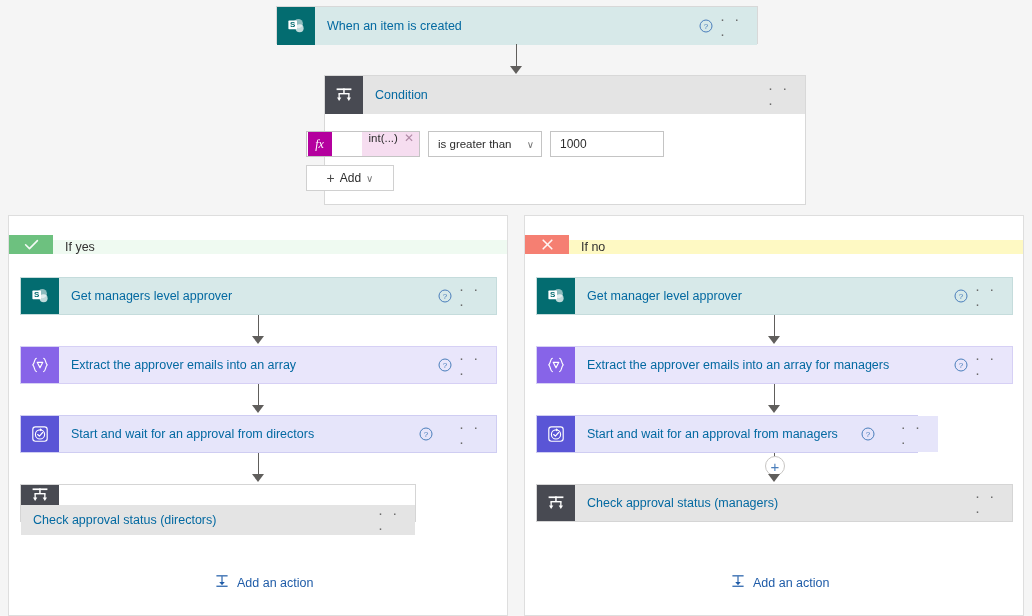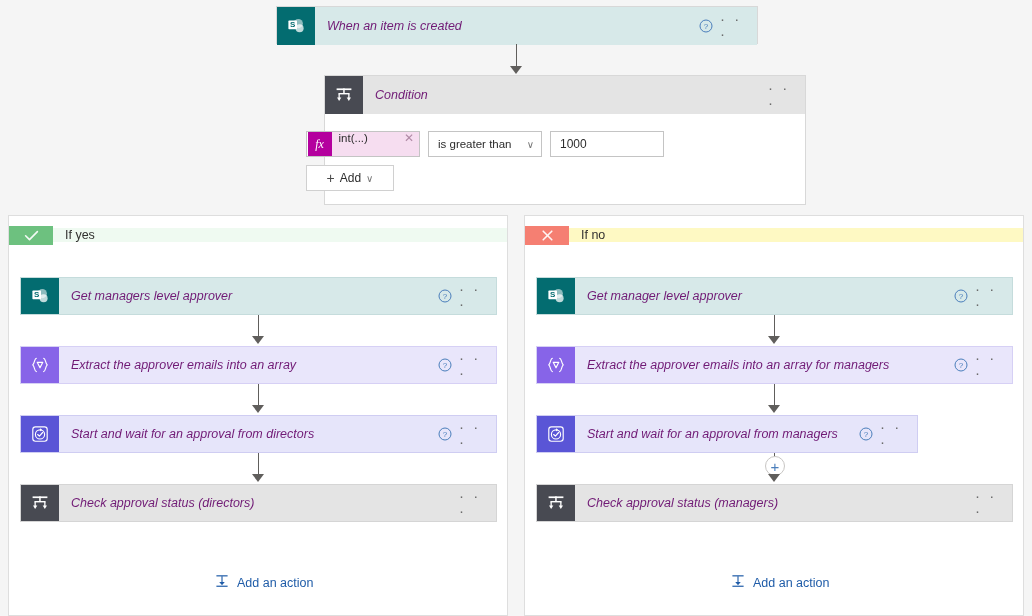--- a/index.html
+++ b/index.html
@@ -25,45 +25,44 @@
     display: flex; align-items: center; justify-content: center;
   }
   .card-body {
     flex: 1;
     display: flex; align-items: center;
     padding: 0 10px 0 12px;
   }
   .card-title {
     flex: 1;
     font-size: 12.5px;
-    color: #701a75;
+    color: #0369a1;
     white-space: nowrap;
     overflow: hidden;
     text-overflow: ellipsis;
-    font-style: italic;
   }
   .help-ico { width: 22px; min-width:22px; display:flex; align-items:center; justify-content:center; }
   .ellipsis {
     width: 30px; min-width: 30px;
     display: flex; align-items: center; justify-content: center;
     letter-spacing: 2.5px; color: #6b6b6b; font-size: 15px; line-height: 1;
     padding-left: 3px;
   }
 
   
   .sp   .card-icon { background: #036c70; }
   .sp   .card-body { background: #d7e9e9; }
   .sp.card { border-color: #c5dcdc; }
 
   .dataop .card-icon { background: #8764e8; }
   .dataop .card-body { background: #e9e6fb; }
   .dataop.card { border-color: #d6d0f5; }
 
   .appr .card-icon { background: #5a55d6; }
-  .appr .card-body { background: #e6e5fa; }
+  .appr .card-body { background: #e6e5fa; gap: 19px; }
   .appr.card { border-color: #cfcdf2; }
 
   .cond .card-icon { background: #484a52; }
   .cond .card-body { background: #e4e4e4; }
   .cond.card { border-color: #d5d5d5; }
 
   
   .scope {
     position: absolute;
     border: 1px solid #d8d8d8;
@@ -84,40 +83,40 @@
   .plus-btn {
     position: absolute;
     width: 20px; height: 20px; border-radius: 50%;
     background: #fff; border: 1px solid #c8c6c4;
     display: flex; align-items: center; justify-content: center;
     color: #4a7ebb; font-size: 15px; line-height: 1;
   }
 
   
   .branch { position: absolute; border: 1px solid #dedede; background: #fff; }
-  .branch-head { display: flex; align-items: center; height: 38px; }
+  .branch-head { display: flex; align-items: flex-end; height: 38px; }
   .branch-head .bico { width: 44px; min-width:44px; display:flex; align-items:center; justify-content:center; }
   .branch-head .blabel { flex:1; display:flex; align-items:center; padding-left:12px; font-size:12.5px; color:#323130; }
   .branch.yes .branch-head .bico   { background: #6dc17f; }
   .branch.yes .branch-head .blabel { background: #effaf1; }
   .branch.no  .branch-head .bico   { background: #f57f72; }
   .branch.no  .branch-head .blabel { background: #fef9c3; }
 
   .add-action {
     position: absolute;
     display: flex; align-items: center; gap: 7px;
     color: #1f5ca8; font-size: 12.5px;
   }
 
   
   .cond-row { position: absolute; display: flex; align-items: center; }
   .tokenbox {
     width: 114px; height: 26px;
     border: 1px solid #c4c4c4; background: #fff;
-    display: flex; align-items: center;
+    display: flex; align-items: center; gap: 30px;
   }
   .fx {
     width: 24px; height: 24px; min-width: 24px;
     background: #b4009e; color: #fff;
     display: flex; align-items: center; justify-content: center;
     font-size: 12px; font-style: italic; font-family: "Liberation Serif", serif;
     margin-left: 0.5px;
   }
   .token-pill {
     flex: 1; height: 24px; background: #f6ddf0;
@@ -291,21 +290,21 @@
           <circle cx="7" cy="7" r="6" fill="none" stroke="#4a7ebb" stroke-width="1"></circle>
           <text x="7" y="10.2" font-size="8" fill="#4a7ebb" text-anchor="middle" font-family="Liberation Sans, sans-serif">?</text>
         </svg>
       </span>
       <span class="ellipsis">· · ·</span>
     </div>
   </div>
   <div class="conn" style="left:258px; top:453px; height:23px;"></div>
   <div class="arrow" style="left:252px; top:474px;"></div>
 
-  <div class="card cond" style="left:20px; top:484px; width:477px;">
+  <div class="card cond" style="left:20px; top:484px; width:396px;flex-direction:column;">
     <div class="card-icon">
       <svg width="20" height="20" viewBox="0 0 20 20">
         <rect x="2.6" y="3.4" width="14.8" height="1.7" fill="#ffffff"></rect>
         <rect x="9.2" y="3.4" width="1.5" height="5.2" fill="#ffffff"></rect>
         <rect x="4.4" y="8.0" width="11.2" height="1.4" fill="#ffffff"></rect>
         <rect x="4.5" y="9.0" width="1.3" height="4.2" fill="#ffffff"></rect>
         <rect x="14.2" y="9.0" width="1.3" height="4.2" fill="#ffffff"></rect>
         <path d="M3.0 12.6 L7.3 12.6 L5.15 16.0 Z" fill="#ffffff"></path>
         <path d="M12.7 12.6 L17.0 12.6 L14.85 16.0 Z" fill="#ffffff"></path>
       </svg>

